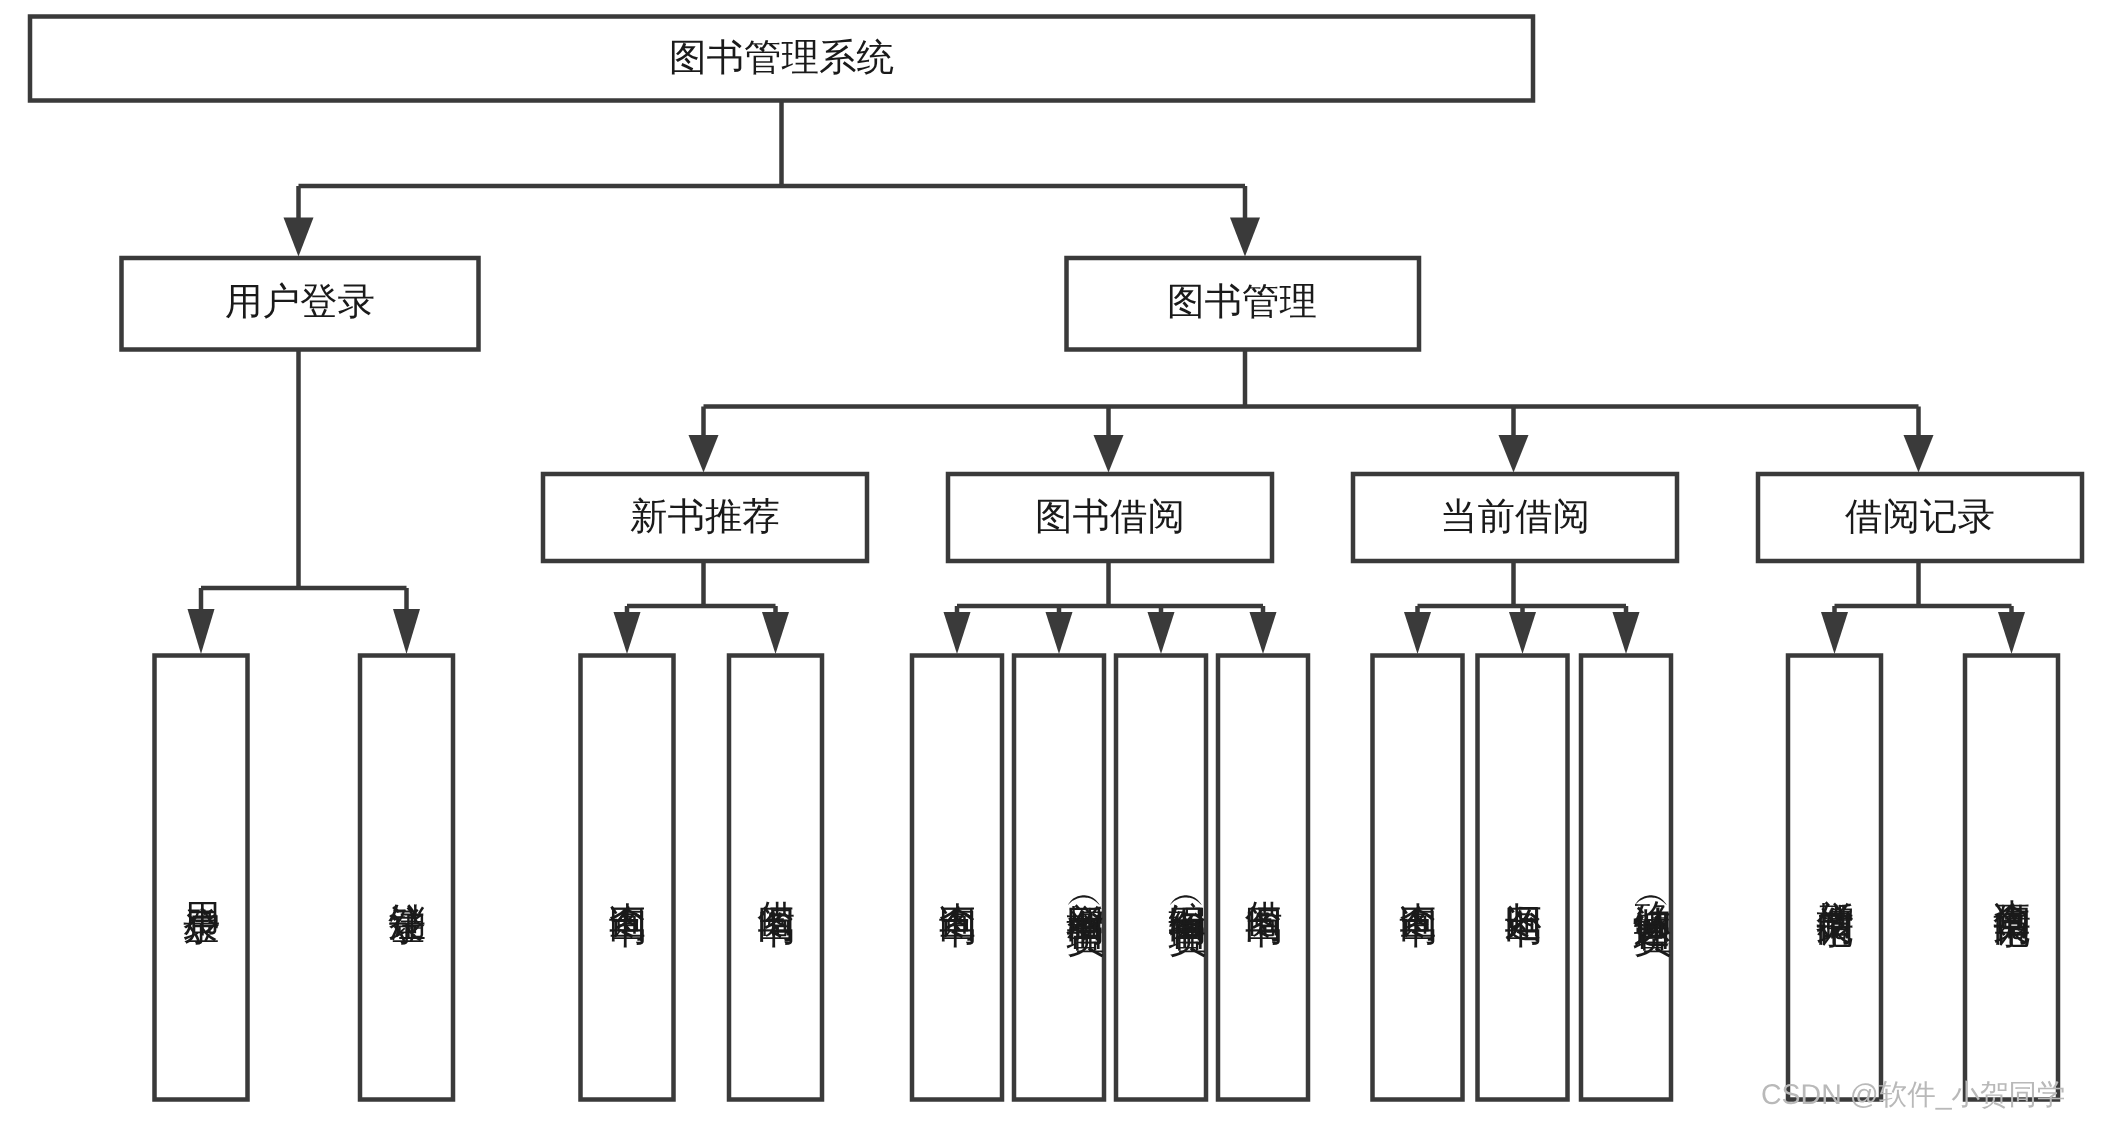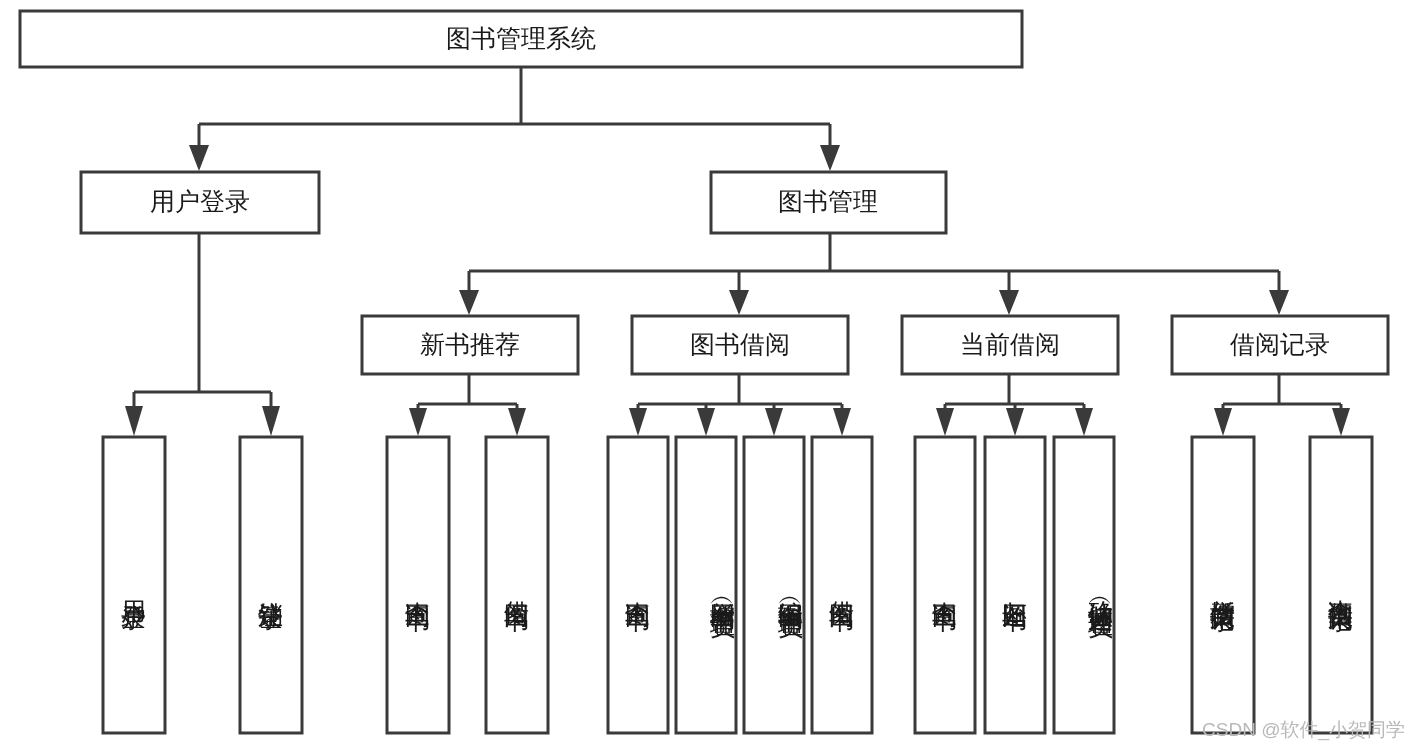--- a/index.html
+++ b/index.html
@@ -58,21 +58,21 @@
     letter-spacing: 2px;
     display: flex;
     align-items: center;
     justify-content: center;
     text-align: center;
     white-space: nowrap;
     pointer-events: none;
   }
   .watermark {
     position: absolute;
-    right: 0;
+    right: 28px;
     bottom: 4px;
     font-family: "Liberation Sans", "DejaVu Sans", sans-serif;
     font-size: 19px;
     color: #b9b9b9;
     white-space: nowrap;
   }
 </style>
 </head>
 <body>
 

